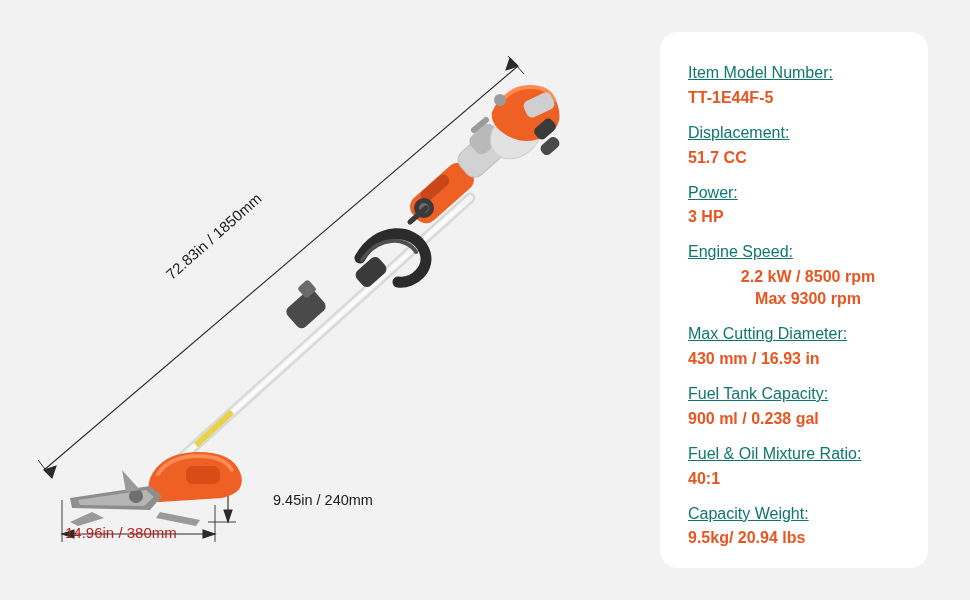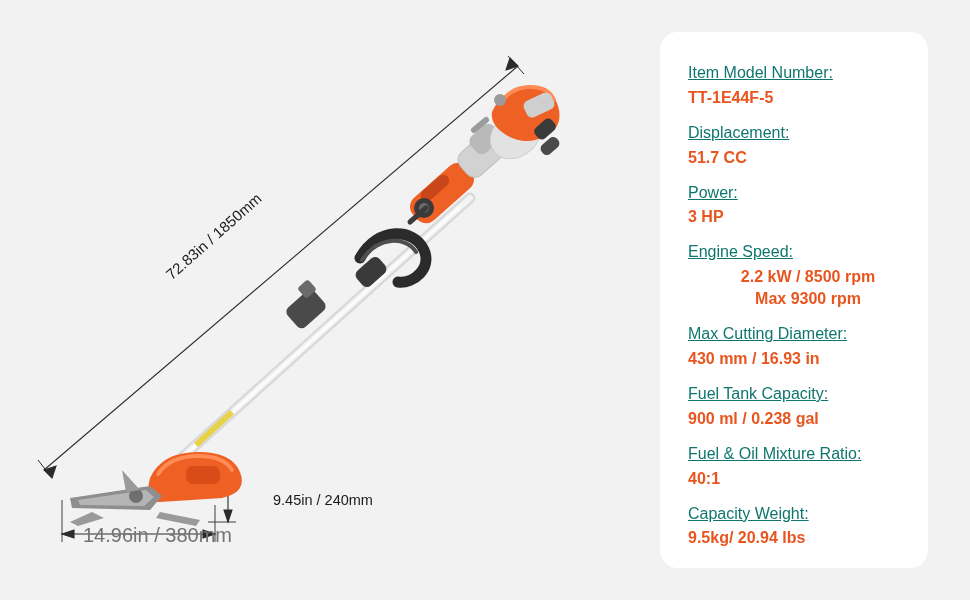--- a/index.html
+++ b/index.html
@@ -37,24 +37,24 @@
     transform: rotate(-41.5deg);
     transform-origin: left center;
     font-size: 15px;
     color: #1b1b1b;
     white-space: nowrap;
     letter-spacing: 0.1px;
   }
 
   .h-label {
     position: absolute;
-    left: 83px;
+    left: 65px;
     top: 524px;
-    font-size: 20px;
-    color: #737373;
+    font-size: 15px;
+    color: #b91c1c;
     white-space: nowrap;
   }
 
   .v-label {
     position: absolute;
     left: 233px;
     top: 492px;
     font-size: 14.5px;
     color: #1b1b1b;
     white-space: nowrap;

